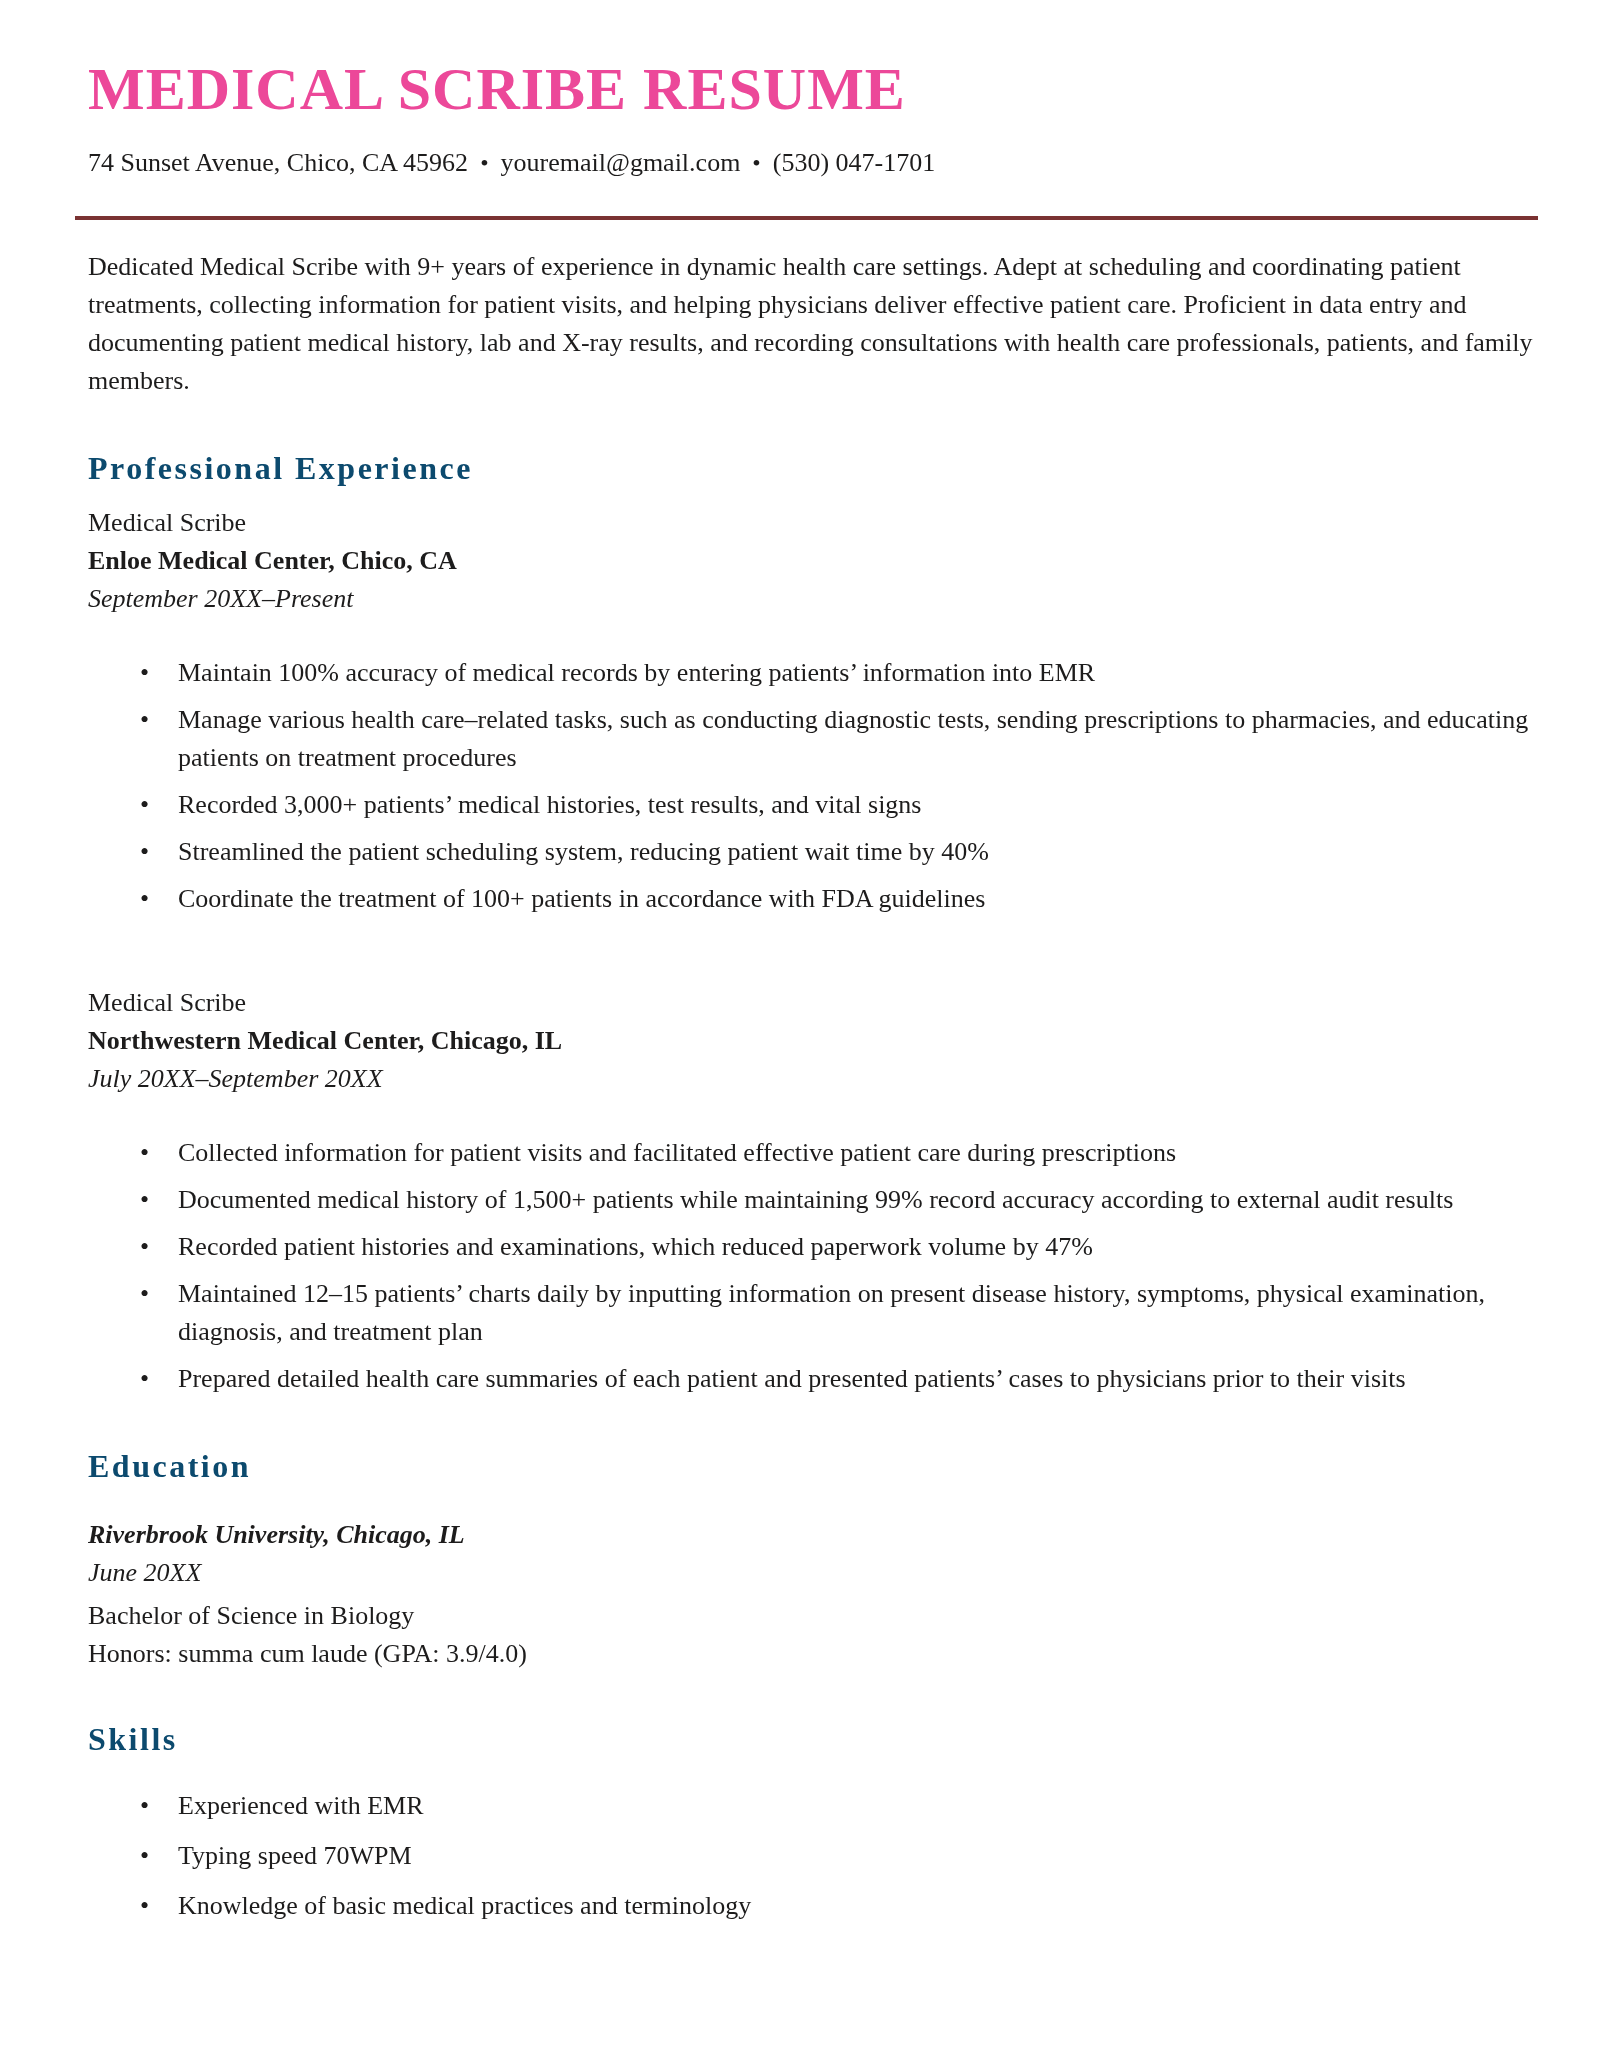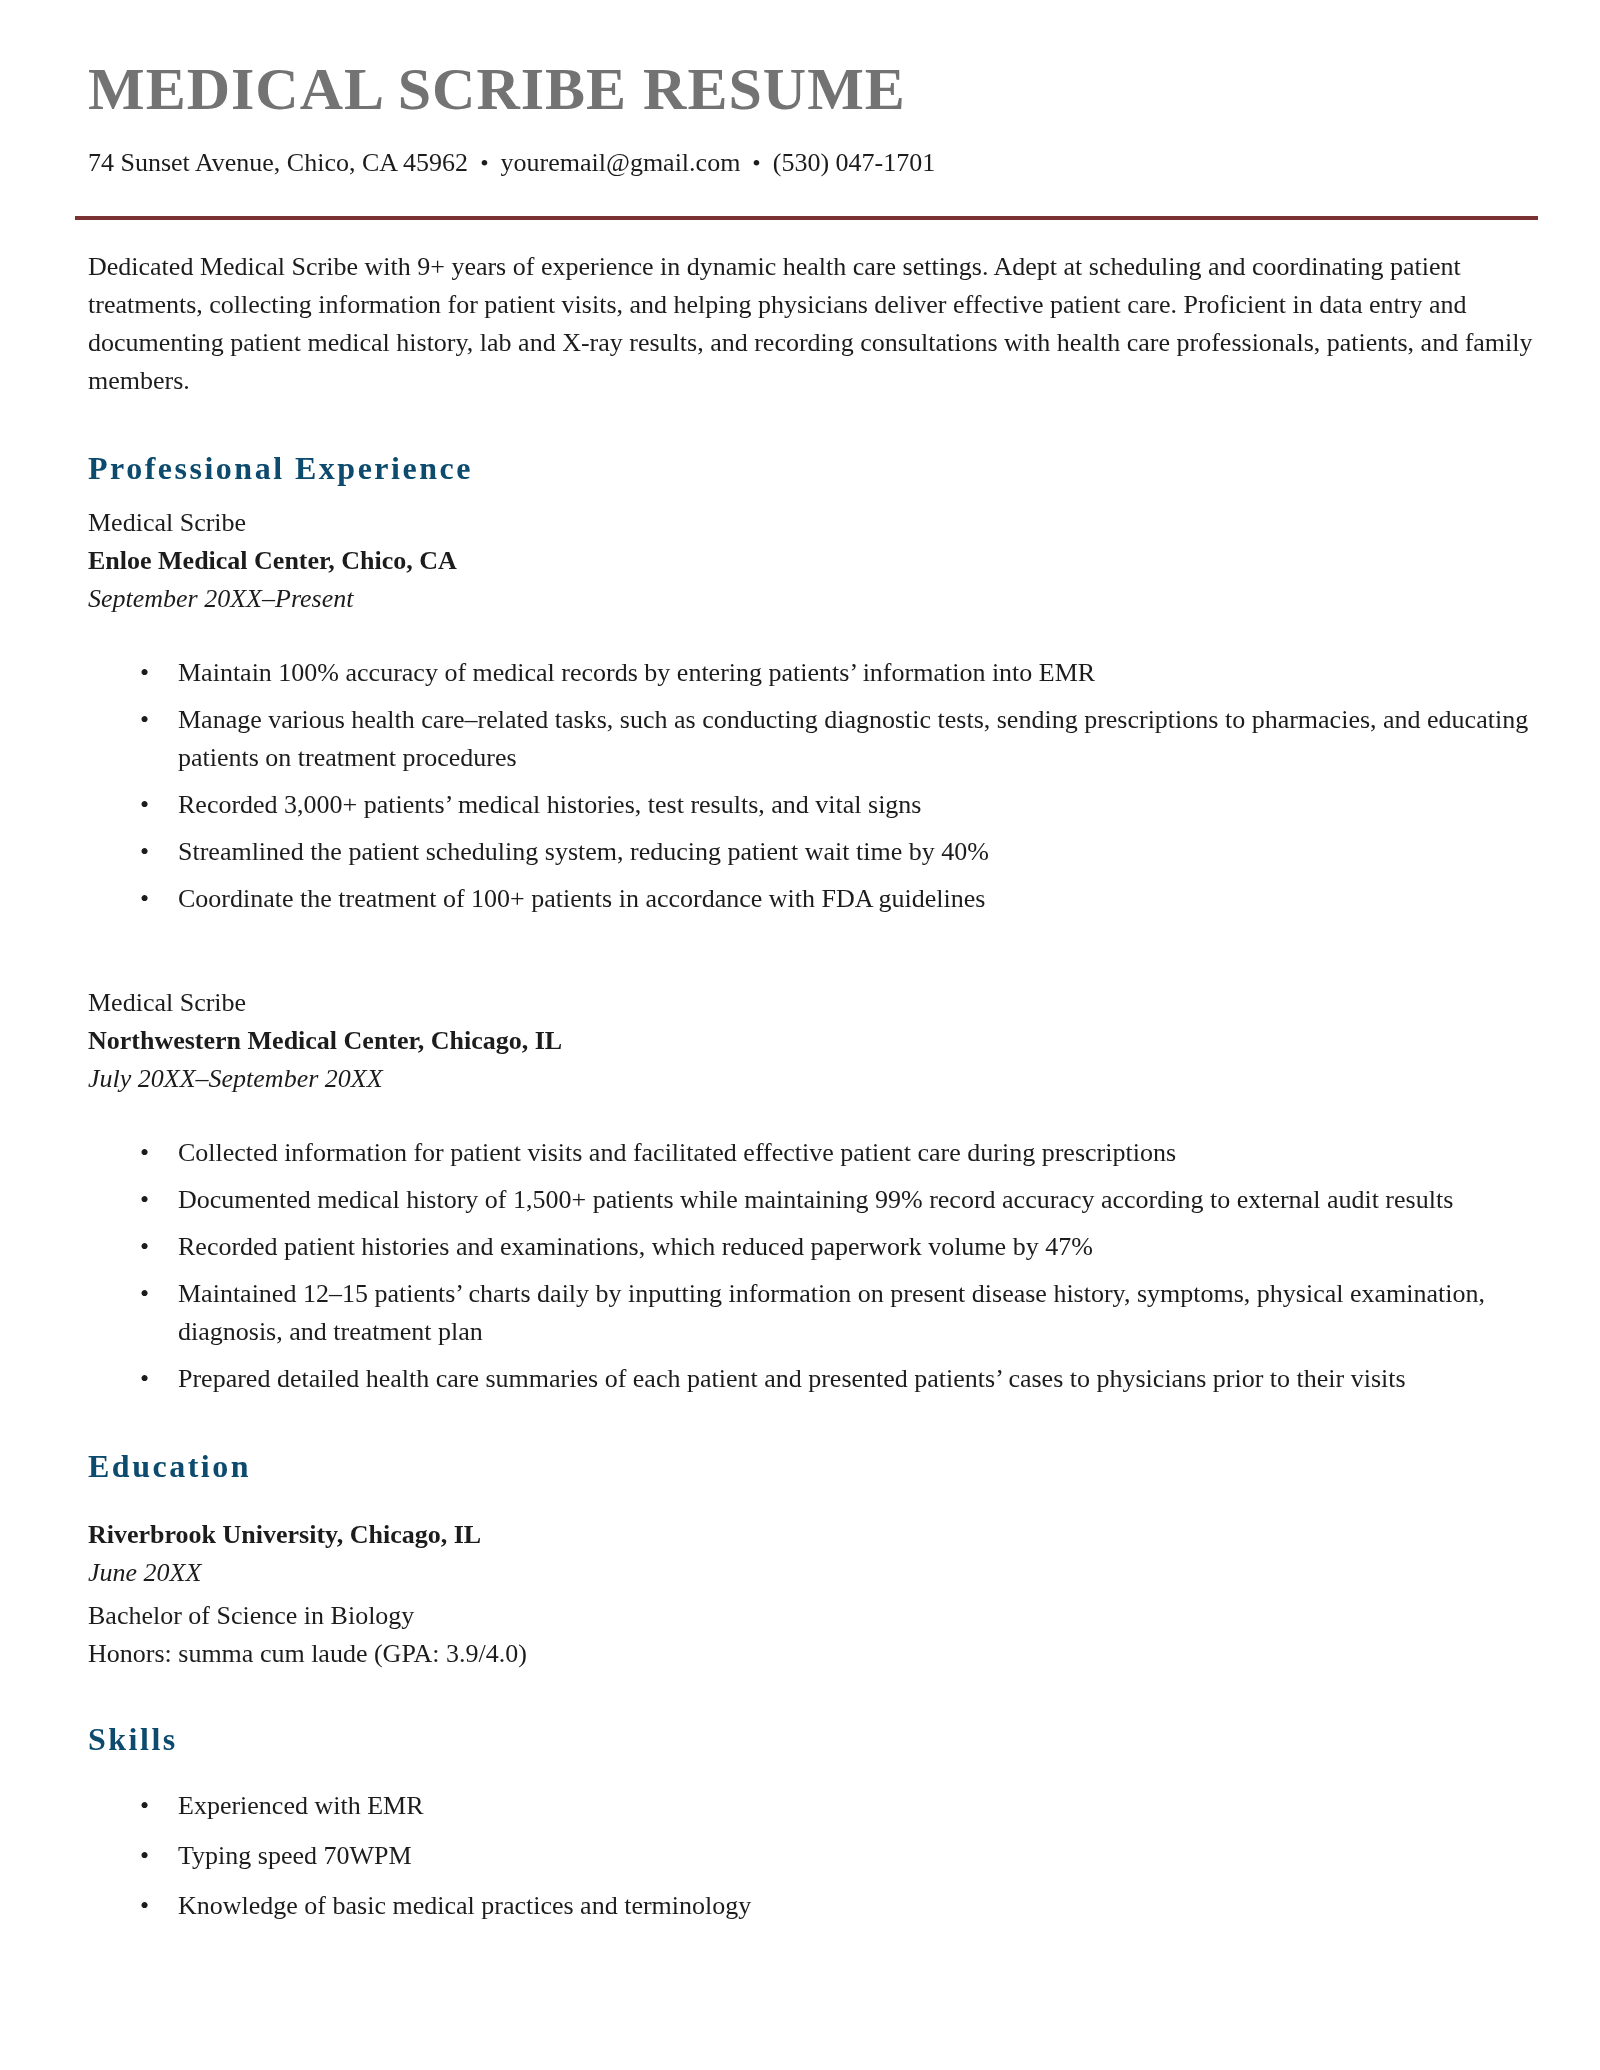--- a/index.html
+++ b/index.html
@@ -21,21 +21,21 @@
     width: 1600px;
     height: 2070px;
     padding: 56px 62px 0 88px;
   }
   .doc-title {
     margin: 0;
     font-size: 60px;
     line-height: 66px;
     font-weight: 700;
     letter-spacing: 1px;
-    color: #737373;
+    color: #ec4899;
   }
   .contact-line {
     margin-top: 22px;
     font-size: 26px;
     line-height: 38px;
     color: #1d1c1c;
     white-space: nowrap;
   }
   .contact-line .sep {
     display: inline-block;
@@ -83,21 +83,21 @@
   ul.bullet-list li:last-child { margin-bottom: 0; }
   ul.bullet-list li::before {
     content: "\2022";
     position: absolute;
     left: 52px;
     top: 0;
   }
 
   .edu-block { margin-top: 28px; }
   .edu-block p { margin: 0; }
-  .edu-school { font-weight: 700; }
+  .edu-school { font-weight: 700; font-style: italic; }
   .edu-date   { font-style: italic; }
   .edu-degree { margin-top: 5px !important; }
 
   ul.skills-list {
     list-style: none;
     margin: 26px 0 0 0;
     padding: 0;
   }
   ul.skills-list li {
     position: relative;

